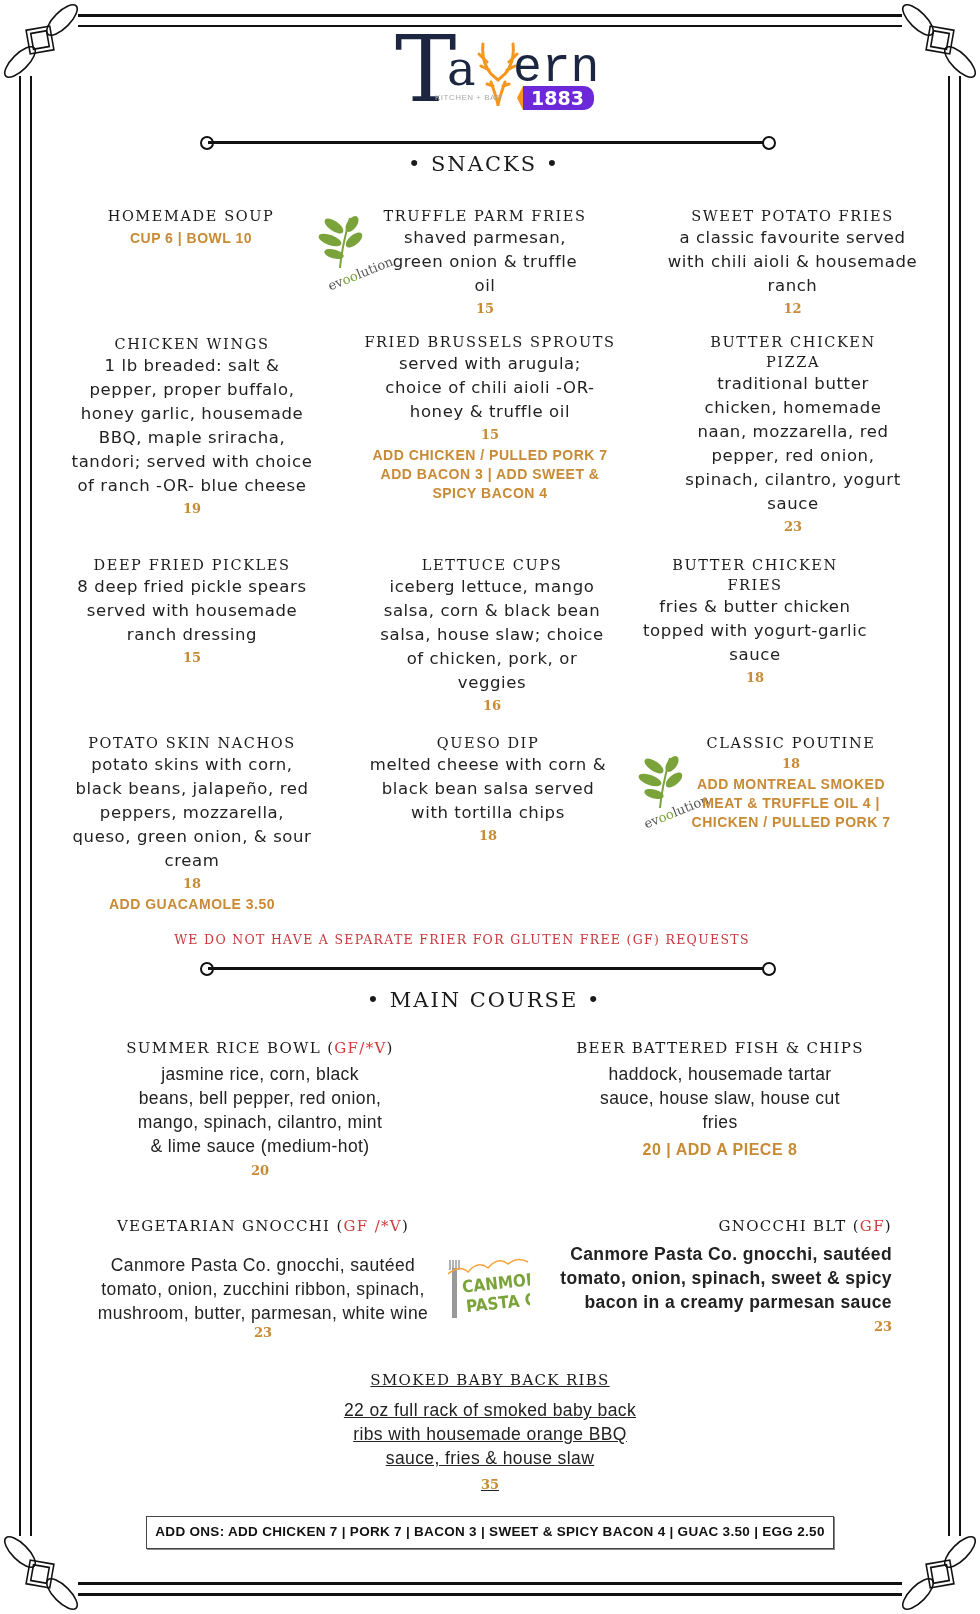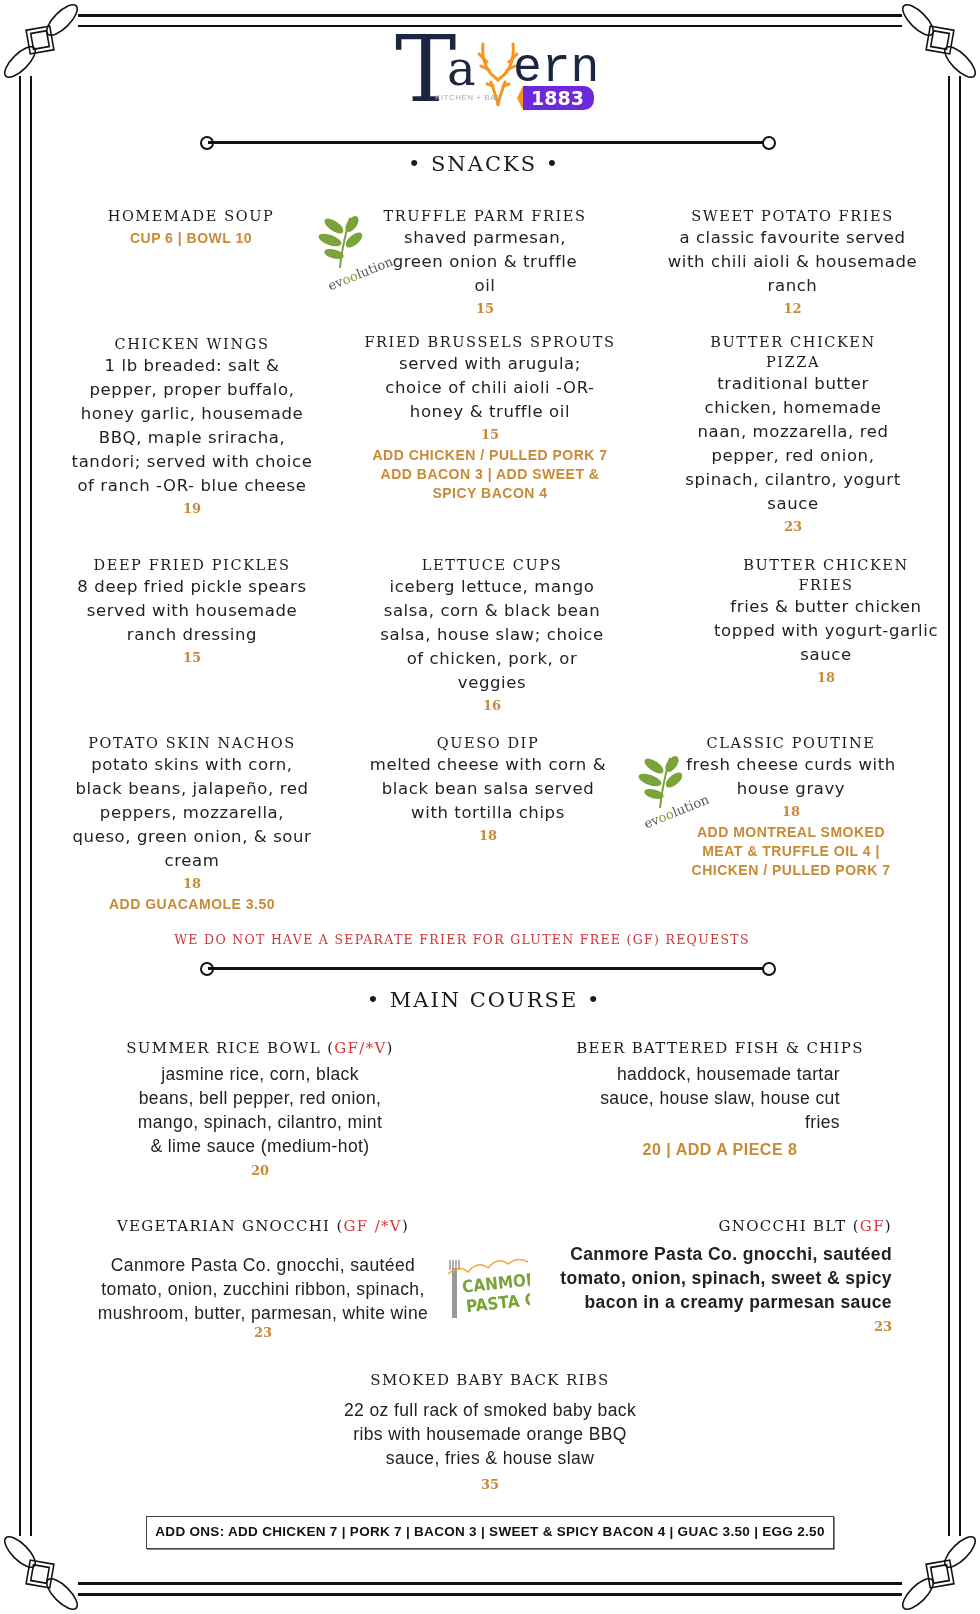--- a/index.html
+++ b/index.html
@@ -175,21 +175,21 @@
   <div class="item-desc">8 deep fried pickle spears served with housemade ranch dressing</div>
   <div class="price">15</div>
 </div>
 
 <div class="item" style="left:370px;top:555px;width:244px;">
   <div class="item-name">LETTUCE CUPS</div>
   <div class="item-desc">iceberg lettuce, mango salsa, corn &amp; black bean salsa, house slaw; choice of chicken, pork, or veggies</div>
   <div class="price">16</div>
 </div>
 
-<div class="item" style="left:703px;top:555px;width:246px;">
+<div class="item" style="left:632px;top:555px;width:246px;">
   <div class="item-name" style="padding:0 30px;">BUTTER CHICKEN FRIES</div>
   <div class="item-desc" style="padding:0 6px;">fries &amp; butter chicken topped with yogurt-garlic sauce</div>
   <div class="price">18</div>
 </div>
 
 <div class="item" style="left:70px;top:733px;width:244px;">
   <div class="item-name">POTATO SKIN NACHOS</div>
   <div class="item-desc">potato skins with corn, black beans, jalapeño, red peppers, mozzarella, queso, green onion, &amp; sour cream</div>
   <div class="price">18</div>
   <div class="addon">ADD GUACAMOLE 3.50</div>
@@ -208,21 +208,20 @@
     <ellipse cx="36" cy="14" rx="9" ry="5" fill="#7aa33a" transform="rotate(-55 36 14)"></ellipse>
     <ellipse cx="14" cy="30" rx="12" ry="5" fill="#7aa33a" transform="rotate(20 14 30)"></ellipse>
     <ellipse cx="38" cy="30" rx="10" ry="5" fill="#7aa33a" transform="rotate(-40 38 30)"></ellipse>
     <ellipse cx="18" cy="44" rx="10" ry="4.5" fill="#7aa33a" transform="rotate(15 18 44)"></ellipse>
   </svg>
   <div class="evoo-text" style="left:6px;top:54px;"><span>ev</span><span class="oo">oo</span><span>lution</span></div>
 </div>
 
 <div class="item" style="left:676px;top:733px;width:230px;">
   <div class="item-name">CLASSIC POUTINE</div>
-  <div class="item-desc" style="padding:0 10px;">fresh cheese curds with house gravy</div>
   <div class="price">18</div>
   <div class="addon">ADD MONTREAL SMOKED MEAT &amp; TRUFFLE OIL 4 | CHICKEN / PULLED PORK 7</div>
 </div>
 
 <div class="warning">WE DO NOT HAVE A SEPARATE FRIER FOR GLUTEN FREE (GF) REQUESTS</div>
 
 <div class="divider" style="top:962px;">
   <div class="dot l"></div>
     <div class="bar"></div>
     <div class="dot r"></div>
@@ -231,21 +230,21 @@
 
 <div class="mc">
   <div class="item" style="left:110px;top:1038px;width:300px;">
     <div class="item-name"><span>SUMMER RICE BOWL (</span><span class="gf">GF/*V</span><span>)</span></div>
     <div class="item-desc" style="padding:0 26px;margin-top:4px;">jasmine rice, corn, black beans, bell pepper, red onion, mango, spinach, cilantro, mint &amp; lime sauce (medium-hot)</div>
     <div class="price" style="margin-top:2px;">20</div>
   </div>
 
   <div class="item" style="left:560px;top:1038px;width:320px;">
     <div class="item-name">BEER BATTERED FISH &amp; CHIPS</div>
-    <div class="item-desc" style="padding:0 40px;margin-top:4px;text-align:right;">haddock, housemade tartar sauce, house slaw, house cut fries</div>
+    <div class="item-desc" style="padding:0 40px;margin-top:4px;">haddock, housemade tartar sauce, house slaw, house cut fries</div>
     <div class="addon" style="font-size:16px;margin-top:6px;">20 | ADD A PIECE 8</div>
   </div>
 
   <div class="item" style="left:86px;top:1216px;width:354px;">
     <div class="item-name"><span>VEGETARIAN GNOCCHI (</span><span class="gf">GF /*V</span><span>)</span></div>
     <div class="item-desc" style="margin-top:17px;">Canmore Pasta Co. gnocchi, sautéed tomato, onion, zucchini ribbon, spinach, mushroom, butter, parmesan, white wine</div>
     <div class="price" style="line-height:16px;">23</div>
   </div>
 
   <svg class="canmore" viewBox="0 0 82 66">
@@ -255,20 +254,20 @@
     <text x="14" y="36" font-family="DejaVu Sans Condensed, DejaVu Sans, sans-serif" font-size="17" font-weight="bold" fill="#7aa33a" transform="rotate(-6 40 30)">CANMORE</text>
     <text x="18" y="56" font-family="DejaVu Sans Condensed, DejaVu Sans, sans-serif" font-size="17" font-weight="bold" fill="#7aa33a" transform="rotate(-6 40 50)">PASTA CO</text>
   </svg>
 
   <div class="item" style="left:546px;top:1216px;width:346px;text-align:right;">
     <div class="item-name"><span>GNOCCHI BLT (</span><span class="gf">GF</span><span>)</span></div>
     <div class="item-desc" style="margin-top:6px;font-weight:bold;">Canmore Pasta Co. gnocchi, sautéed tomato, onion, spinach, sweet &amp; spicy bacon in a creamy parmesan sauce</div>
     <div class="price" style="margin-top:2px;">23</div>
   </div>
 
-  <div class="item" style="left:320px;top:1370px;width:340px;">
+  <div class="item" style="left:320px;top:1370px;width:340px;text-decoration:underline;">
     <div class="item-name">SMOKED BABY BACK RIBS</div>
     <div class="item-desc" style="padding:0 14px;margin-top:8px;">22 oz full rack of smoked baby back ribs with housemade orange BBQ sauce, fries &amp; house slaw</div>
     <div class="price" style="margin-top:4px;">35</div>
   </div>
 </div>
 
 <div class="addons-box">ADD ONS: ADD CHICKEN 7 | PORK 7 | BACON 3 | SWEET &amp; SPICY BACON 4 | GUAC 3.50 | EGG 2.50</div>
 
 </body></html>

